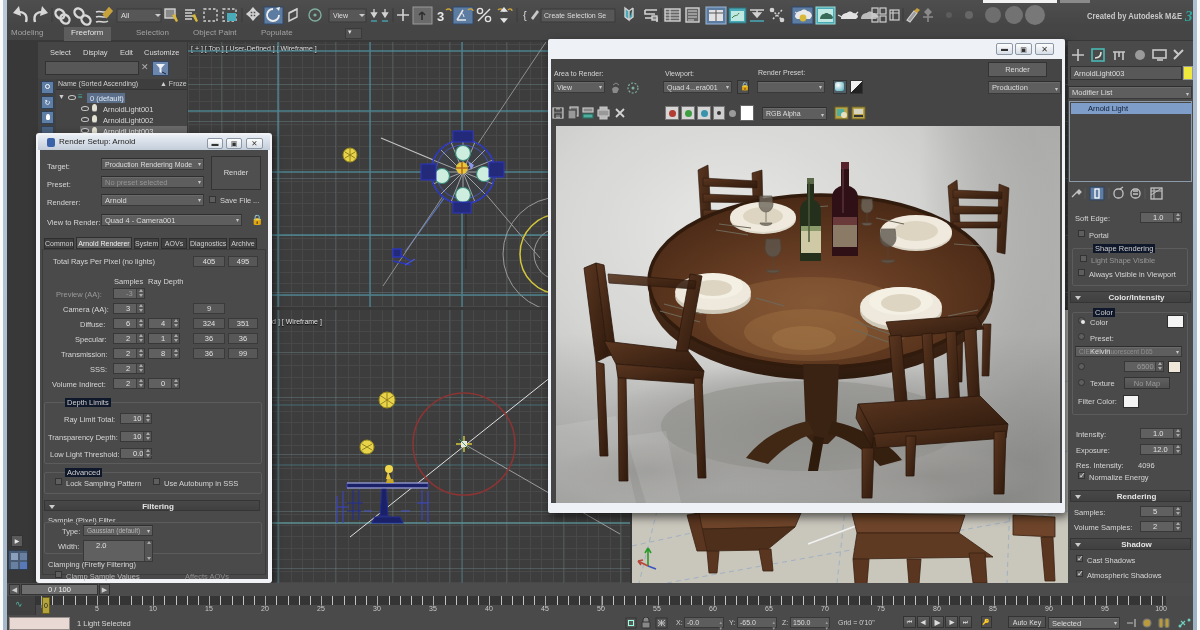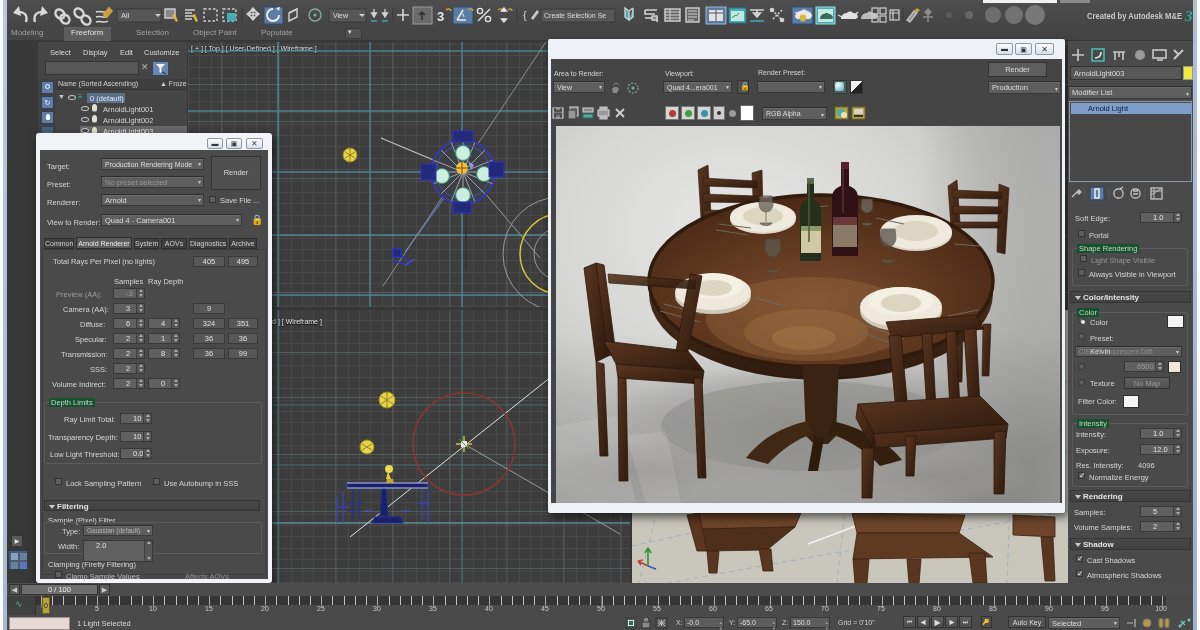--- a/index.html
+++ b/index.html
@@ -10,29 +10,29 @@
  repeating-linear-gradient(0deg, rgba(125,160,165,.30) 0 1px, transparent 1px 57px),
  repeating-linear-gradient(90deg, rgba(125,160,165,.22) 0 1px, transparent 1px 57px),
  repeating-linear-gradient(0deg, #484848 0 1px, transparent 1px 11.4px),
  repeating-linear-gradient(90deg, #484848 0 1px, transparent 1px 11.4px);background-position:33px 43px,33px 43px,0 0,0 0;}
 .vlabel{font-size:7px;color:#e2e2e2;text-shadow:0 1px 1px #000;letter-spacing:0px;}
 .dd{background:#5e5e5e;border:1px solid #393939;border-top-color:#2e2e2e;color:#dcdcdc;font-size:7.5px;line-height:11px;padding:0 3px;position:absolute;box-shadow:inset 0 1px 0 rgba(255,255,255,.08);}
 .dd .ar{position:absolute;right:2px;top:0;font-size:6px;color:#c8c8c8;}
 .lbl{position:absolute;font-size:7.5px;color:#d6d6d6;white-space:nowrap;}
 .btn{position:absolute;background:linear-gradient(#5f5f5f,#505050);border:1px solid #333;color:#dcdcdc;font-size:7.5px;text-align:center;}
 .grp{position:absolute;border:1px solid #5c5c5c;border-radius:2px;}
-.grp>.glabel{position:absolute;top:-5px;left:4px;background:#14532d;padding:0 2px;font-size:7.5px;color:#cfcfcf;white-space:nowrap;}
+.grp>.glabel{position:absolute;top:-5px;left:20px;background:#0f172a;padding:0 2px;font-size:7.5px;color:#cfcfcf;white-space:nowrap;}
 .spin{position:absolute;background:#606060;border:1px solid #383838;color:#e2e2e2;font-size:7.5px;padding:0 12px;line-height:10px;}
 .spin:after{content:"";position:absolute;right:0;top:0;bottom:0;width:7px;background:#565656;border-left:1px solid #3e3e3e;}
 .spin .uarr{position:absolute;right:1px;top:0px;width:0;height:0;border-left:2.5px solid transparent;border-right:2.5px solid transparent;border-bottom:3px solid #aaa;z-index:2;}
 .spin .darr{position:absolute;right:1px;bottom:1px;width:0;height:0;border-left:2.5px solid transparent;border-right:2.5px solid transparent;border-top:3px solid #aaa;z-index:2;}
 .valbox{position:absolute;background:#575757;border:1px solid #3a3a3a;color:#e0e0e0;font-size:7.5px;text-align:center;}
 .cb{position:absolute;width:7px;height:7px;background:#5e5e5e;border:1px solid #333;}
 .cb.ck:after{content:"\2713";position:absolute;left:0px;top:-2px;font-size:8px;color:#e8e8e8;}
-.rollout{position:absolute;background:linear-gradient(#484848,#404040);border:1px solid #353535;color:#e4e4e4;font-size:8px;font-weight:bold;padding-left:12px;}
+.rollout{position:absolute;background:linear-gradient(#484848,#404040);border:1px solid #353535;color:#e4e4e4;font-size:8px;font-weight:bold;padding-left:12px;text-align:center;}
 .rollout:before{content:"";position:absolute;left:4px;top:4px;border-left:3px solid transparent;border-right:3px solid transparent;border-top:4px solid #ccc;}
 .radio{position:absolute;width:7px;height:7px;border-radius:50%;background:#5e5e5e;border:1px solid #333;}
 .radio.sel:after{content:"";position:absolute;left:1.5px;top:1.5px;width:4px;height:4px;border-radius:50%;background:#e8e8e8;}
 .sw{position:absolute;background:#f4f4f4;border:1px solid #2e2e2e;}
 .eye{position:absolute;width:8px;height:5px;border:1px solid #c9c9c9;border-radius:50%;background:#444;}
 .bulb{position:absolute;width:5px;height:7px;background:#e4e2d2;border-radius:50% 50% 30% 30%;box-shadow:0 1px 0 #888;}
 .tick-label{position:absolute;top:9px;font-size:7px;color:#c8c8c8;transform:translateX(-50%);}
 .pbtn{position:absolute;top:1px;width:13px;height:12px;background:linear-gradient(#5e5e5e,#4d4d4d);border:1px solid #333;color:#ddd;font-size:6px;text-align:center;line-height:11px;}
 .sfield{position:absolute;top:2px;height:11px;background:#5d5d5d;border:1px solid #383838;color:#ddd;font-size:7px;padding:1px 2px 0 2px;}
 </style>
@@ -389,20 +389,24 @@
   <span class="eye" style="left:43px;top:75px;"></span>
       <span class="bulb" style="left:54px;top:73px;"></span>
   <span style="position:absolute;left:65px;top:74px;font-size:7.5px;color:#d6d6d6;">ArnoldLight002</span>
   <div class="abs" style="left:42px;top:84px;width:107px;height:11px;background:#686868;"></div>
   <span class="eye" style="left:43px;top:86px;"></span>
       <span class="bulb" style="left:54px;top:85px;"></span>
   <span style="position:absolute;left:65px;top:85px;font-size:7.5px;color:#e2e2e2;">ArnoldLight003</span>
 </div>
 
 <div class="abs" id="rsdlg" style="left:36px;top:133px;width:236px;height:450px;background:#f1f3f6;border-radius:3px;box-shadow:2px 3px 8px rgba(0,0,0,.55);padding:2px;">
+  <div class="abs" style="left:2px;top:2px;width:232px;height:15px;background:linear-gradient(#e9eef4,#c3cdda);border-radius:2px 2px 0 0;">
+    <span style="position:absolute;left:9px;top:3px;width:8px;height:9px;background:#3a62a8;border-radius:2px;"></span>
+    <span style="position:absolute;left:21px;top:2px;font-size:8px;color:#222;">Render Setup: Arnold</span>
+  </div>
   <div class="abs" style="left:171px;top:5px;width:16px;height:11px;background:linear-gradient(#fdfdfd,#d9dfe8);border:1px solid #8d98a6;border-radius:2px;color:#333;font-size:7px;text-align:center;line-height:9px;">▬</div>
   <div class="abs" style="left:190px;top:5px;width:16px;height:11px;background:linear-gradient(#fdfdfd,#d9dfe8);border:1px solid #8d98a6;border-radius:2px;color:#333;font-size:7px;text-align:center;line-height:10px;">▣</div>
   <div class="abs" style="left:210px;top:5px;width:17px;height:11px;background:linear-gradient(#fdfdfd,#d9dfe8);border:1px solid #8d98a6;border-radius:2px;color:#333;font-size:7.5px;text-align:center;line-height:10px;">✕</div>
   <div class="abs" style="left:4px;top:17px;width:228px;height:429px;background:#4a4a4a;">
     <span class="lbl" style="left:7px;top:12px;">Target:</span>
     <div class="dd" style="left:61px;top:8px;width:103px;height:12px;font-size:7px;">Production Rendering Mode<span class="ar">▾</span></div>
     <div class="btn" style="left:171px;top:6px;width:50px;height:34px;background:#4f4f4f;line-height:32px;">Render</div>
     <span class="lbl" style="left:7px;top:30px;">Preset:</span>
     <div class="dd" style="left:61px;top:26px;width:103px;height:12px;color:#959595;">No preset selected<span class="ar">▾</span></div>
     <span class="lbl" style="left:7px;top:48px;">Renderer:</span>
@@ -457,20 +461,23 @@
     <div class="grp" style="left:4px;top:252px;width:218px;height:62px;">
           <span class="glabel">Depth Limits</span>
         </div>
     <span class="lbl" style="left:24px;top:265px;">Ray Limit Total:</span>
     <div class="spin" style="left:80px;top:263px;width:32px;height:11px;">10<span class="uarr"></span><span class="darr"></span></div>
     <span class="lbl" style="left:8px;top:283px;">Transparency Depth:</span>
     <div class="spin" style="left:80px;top:281px;width:32px;height:11px;">10<span class="uarr"></span><span class="darr"></span></div>
     <span class="lbl" style="left:10px;top:300px;">Low Light Threshold:</span>
     <div class="spin" style="left:80px;top:298px;width:32px;height:11px;">0.001<span class="uarr"></span><span class="darr"></span></div>
 
+    <div class="grp" style="left:4px;top:322px;width:218px;height:22px;">
+          <span class="glabel">Advanced</span>
+        </div>
     <span class="cb" style="left:15px;top:328px;"></span>
     <span class="lbl" style="left:26px;top:329px;">Lock Sampling Pattern</span>
     <span class="cb" style="left:113px;top:328px;"></span>
     <span class="lbl" style="left:124px;top:329px;">Use Autobump in SSS</span>
 
     <div class="rollout" style="left:4px;top:350px;width:216px;height:11px;line-height:11px;">Filtering</div>
     <span class="lbl" style="left:8px;top:366px;">Sample (Pixel) Filter</span>
     <div class="grp" style="left:4px;top:372px;width:218px;height:32px;"></div>
     <span class="lbl" style="left:22px;top:377px;">Type:</span>
     <div class="dd" style="left:43px;top:375px;width:70px;height:11px;line-height:10px;color:#b5b5b5;font-size:6.5px;">Gaussian (default)<span class="ar">▾</span></div>
@@ -767,23 +774,20 @@
   <div class="dd" style="left:7px;top:305px;width:107px;height:11px;line-height:10px;color:#8f8f8f;font-size:6.5px;">CIE F7 - Fluorescent D65<span class="ar">▾</span></div>
   <span class="radio" style="left:10px;top:322px;"></span>
       <span class="lbl" style="left:22px;top:306px;">Kelvin</span>
   <div class="spin" style="left:56px;top:320px;width:40px;height:11px;color:#999;">6500.0<span class="uarr"></span><span class="darr"></span></div>
   <div class="sw" style="left:100px;top:320px;width:13px;height:12px;background:#efe7da;"></div>
   <span class="radio" style="left:10px;top:338px;"></span>
       <span class="lbl" style="left:22px;top:338px;">Texture</span>
   <div class="btn" style="left:56px;top:336px;width:46px;height:12px;line-height:11px;color:#9a9a9a;">No Map</div>
   <span class="lbl" style="left:10px;top:356px;">Filter Color:</span>
   <div class="sw" style="left:55px;top:354px;width:16px;height:13px;"></div>
-  <div class="grp" style="left:4px;top:382px;width:116px;height:64px;">
-        <span class="glabel">Intensity</span>
-      </div>
   <span class="lbl" style="left:8px;top:389px;">Intensity:</span>
   <div class="spin" style="left:72px;top:387px;width:42px;height:11px;">1.0<span class="uarr"></span><span class="darr"></span></div>
   <span class="lbl" style="left:8px;top:405px;">Exposure:</span>
   <div class="spin" style="left:72px;top:403px;width:42px;height:11px;">12.0<span class="uarr"></span><span class="darr"></span></div>
   <span class="lbl" style="left:8px;top:420px;">Res. Intensity:</span>
       <span class="lbl" style="left:70px;top:420px;">4096</span>
   <span class="cb ck" style="left:10px;top:431px;"></span>
       <span class="lbl" style="left:21px;top:432px;">Normalize Energy</span>
   <div class="rollout" style="left:2px;top:449px;width:121px;height:12px;line-height:12px;">Rendering</div>
   <span class="lbl" style="left:6px;top:467px;">Samples:</span>

